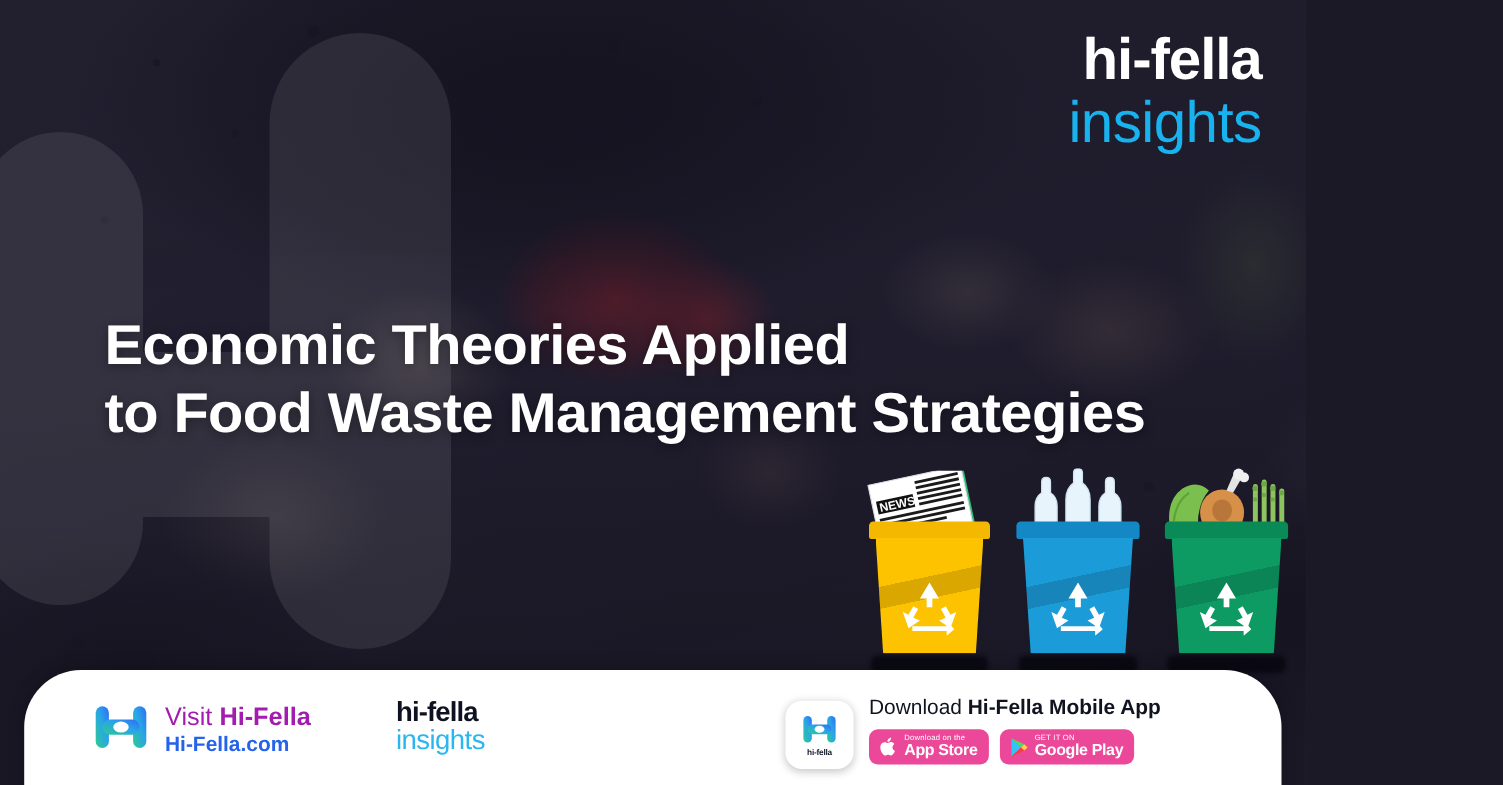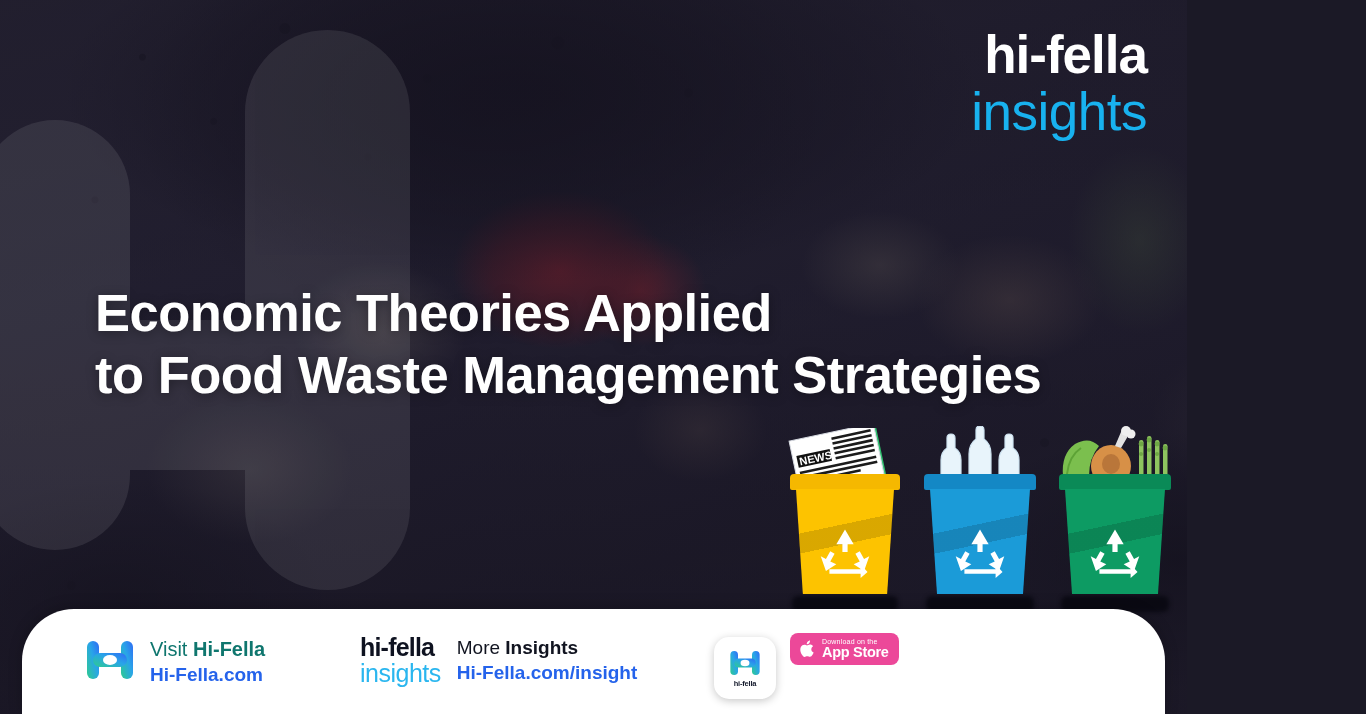--- a/index.html
+++ b/index.html
@@ -123,21 +123,21 @@
   .bottombar {
     position:absolute; left:22px; right:22px; bottom:0; height:105px;
     background:#ffffff;
     border-radius:52px 52px 0 0;
     box-shadow:0 -2px 14px rgba(0,0,0,.22);
   }
   .bb-inner { position:relative; width:100%; height:100%; }
 
   .visit-block { position:absolute; left:63px; top:28px; display:flex; align-items:center; gap:15px; }
   .visit-text { line-height:1.28; }
-  .visit-line1 { font-size:20px; color:#0f766e; font-weight:400; white-space:nowrap; }
+  .visit-line1 { font-size:23px; color:#a21caf; font-weight:400; white-space:nowrap; }
   .visit-line1 b { font-weight:700; }
   .visit-line2 { font-size:19px; color:#2563eb; font-weight:700; white-space:nowrap; }
 
   .insights-block { position:absolute; left:338px; top:26px; display:flex; align-items:center; gap:16px; }
   .mini-logo { line-height:1.02; }
   .mini-hifella { font-size:25px; font-weight:700; color:#0e1220; letter-spacing:-0.8px; }
   .mini-insights { font-size:25px; font-weight:400; color:#2ab6ef; letter-spacing:-0.5px; }
   .insights-text { line-height:1.28; }
   .ins-line1 { font-size:19px; color:#111420; font-weight:400; white-space:nowrap; }
   .ins-line1 b { font-weight:700; }
@@ -357,24 +357,20 @@
         <div class="visit-line1"><span>Visit </span><b>Hi-Fella</b></div>
         <div class="visit-line2">Hi-Fella.com</div>
       </span>
     </div>
 
     <div class="insights-block">
       <span class="mini-logo">
         <div class="mini-hifella">hi-fella</div>
         <div class="mini-insights">insights</div>
       </span>
-      <span class="insights-text">
-        <div class="ins-line1"><span>More </span><b>Insights</b></div>
-        <div class="ins-line2">Hi-Fella.com/insight</div>
-      </span>
     </div>
 
     <div class="download-block">
       <div class="app-tile">
         <svg width="32" height="28" viewBox="0 0 50 44">
           <defs>
             <linearGradient id="gh2" x1="0" y1="1" x2="1" y2="0">
               <stop offset="0%" stop-color="#2ecb8f"></stop>
               <stop offset="55%" stop-color="#29a5e8"></stop>
               <stop offset="100%" stop-color="#2f6bf5"></stop>
@@ -382,30 +378,43 @@
           </defs>
           <rect x="2" y="3" width="12" height="38" rx="6" fill="url(#gh2)"></rect>
           <rect x="36" y="3" width="12" height="38" rx="6" fill="url(#gh2)"></rect>
           <rect x="8" y="15" width="34" height="14" rx="7" fill="url(#gh2)"></rect>
           <ellipse cx="25" cy="22" rx="7" ry="5" fill="#ffffff"></ellipse>
         </svg>
         <span class="tile-label">hi-fella</span>
       </div>
 
       <div class="dl-right">
+        <div class="dl-title"><span>Download </span><b>Hi-Fella Mobile App</b></div>
         <div class="badges">
           <div class="badge">
             <svg width="17" height="20" viewBox="0 0 17 20">
               <path d="M12.3 10.5c0-2.1 1.7-3.1 1.8-3.2-1-1.4-2.5-1.6-3-1.7-1.3-.1-2.5.8-3.1.8-.6 0-1.6-.8-2.7-.7-1.4 0-2.6.8-3.3 2-1.4 2.5-.4 6.1 1 8.1.7 1 1.5 2.1 2.6 2.1 1 0 1.4-.7 2.7-.7 1.2 0 1.6.7 2.7.6 1.1 0 1.8-1 2.5-2 .8-1.1 1.1-2.2 1.1-2.3-.1 0-2.2-.8-2.3-3zM10.2 4.2c.5-.7.9-1.6.8-2.6-.8 0-1.8.6-2.4 1.2-.5.6-1 1.6-.8 2.5.9.1 1.8-.4 2.4-1.1z" fill="#fff"></path>
             </svg>
             <span class="bt">
               <span class="small">Download on the</span>
               <span class="big">App Store</span>
             </span>
           </div>
+          <div class="badge">
+            <svg width="17" height="19" viewBox="0 0 17 19">
+              <path d="M1.5 1.2v16.6l8.8-8.3z" fill="#34c3f7"></path>
+              <path d="M1.5 1.2l8.8 8.3 2.9-2.8z" fill="#4ddb6a"></path>
+              <path d="M1.5 17.8l8.8-8.3 2.9 2.8z" fill="#ff3a44"></path>
+              <path d="M13.2 6.7l-2.9 2.8 2.9 2.8 3-2.8z" fill="#ffd23f"></path>
+            </svg>
+            <span class="bt">
+              <span class="small">GET IT ON</span>
+              <span class="big">Google Play</span>
+            </span>
+          </div>
         </div>
       </div>
     </div>
 
 
    </div>
   </div>
 </div>
 
 </body></html>

